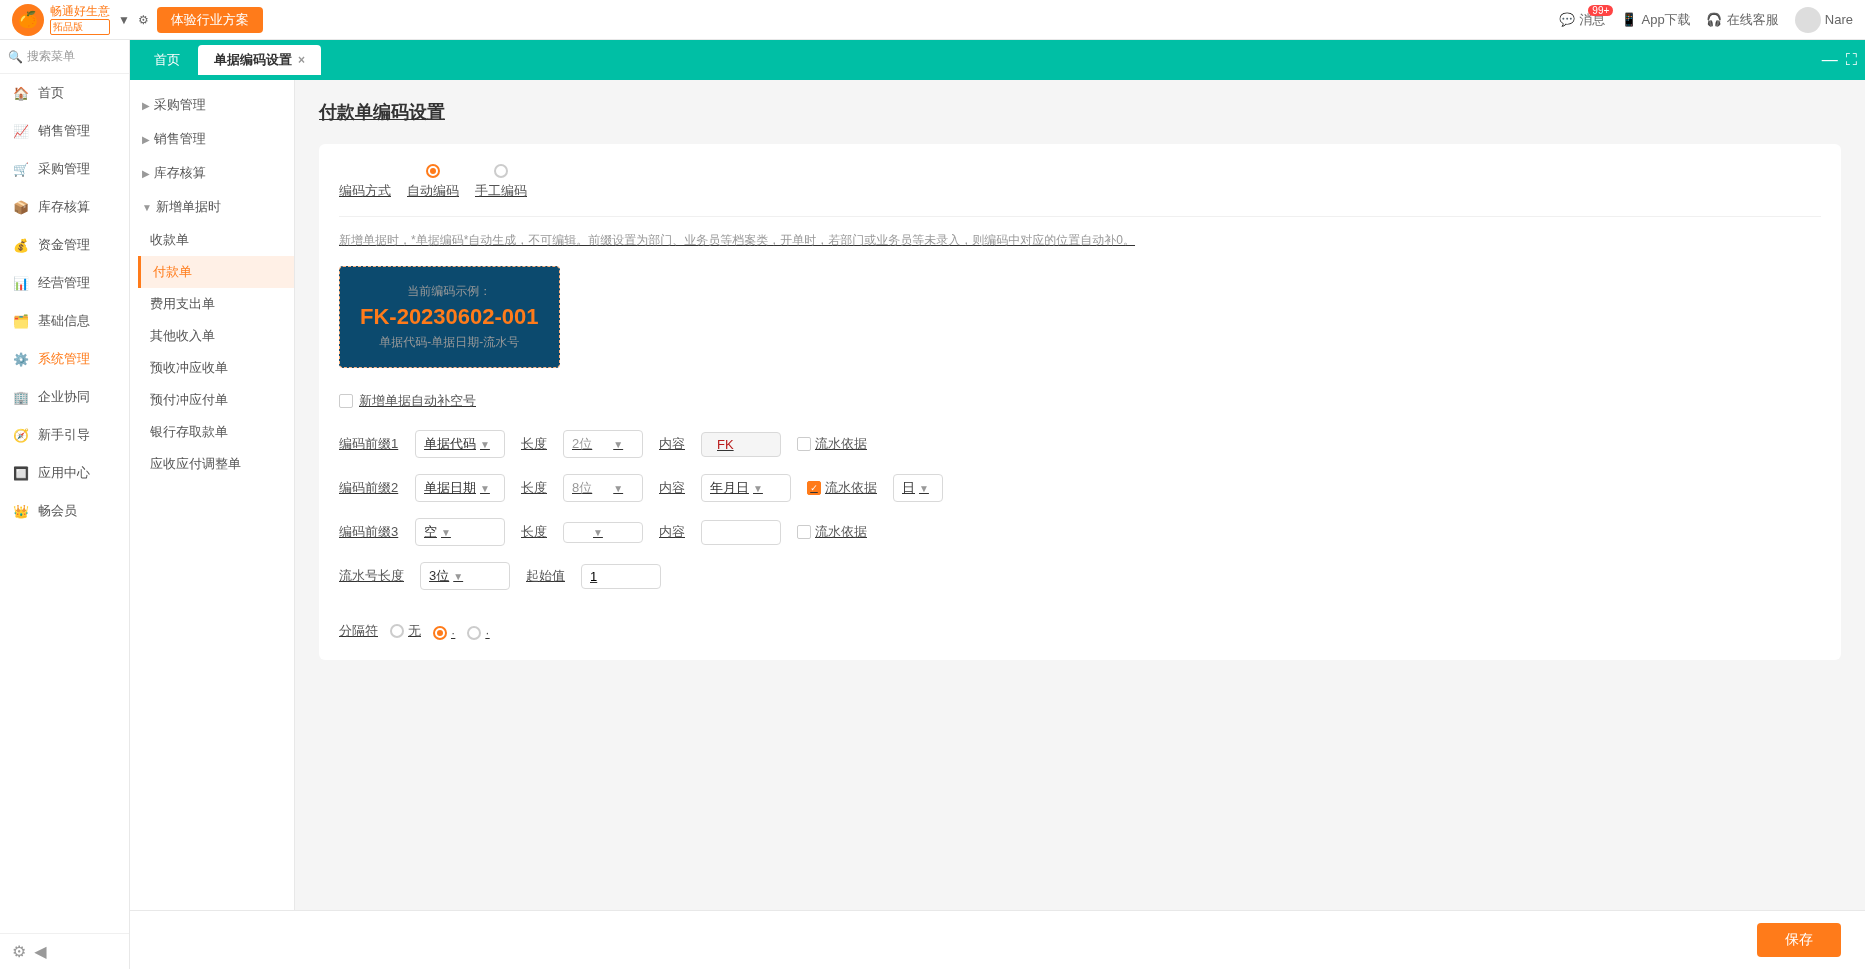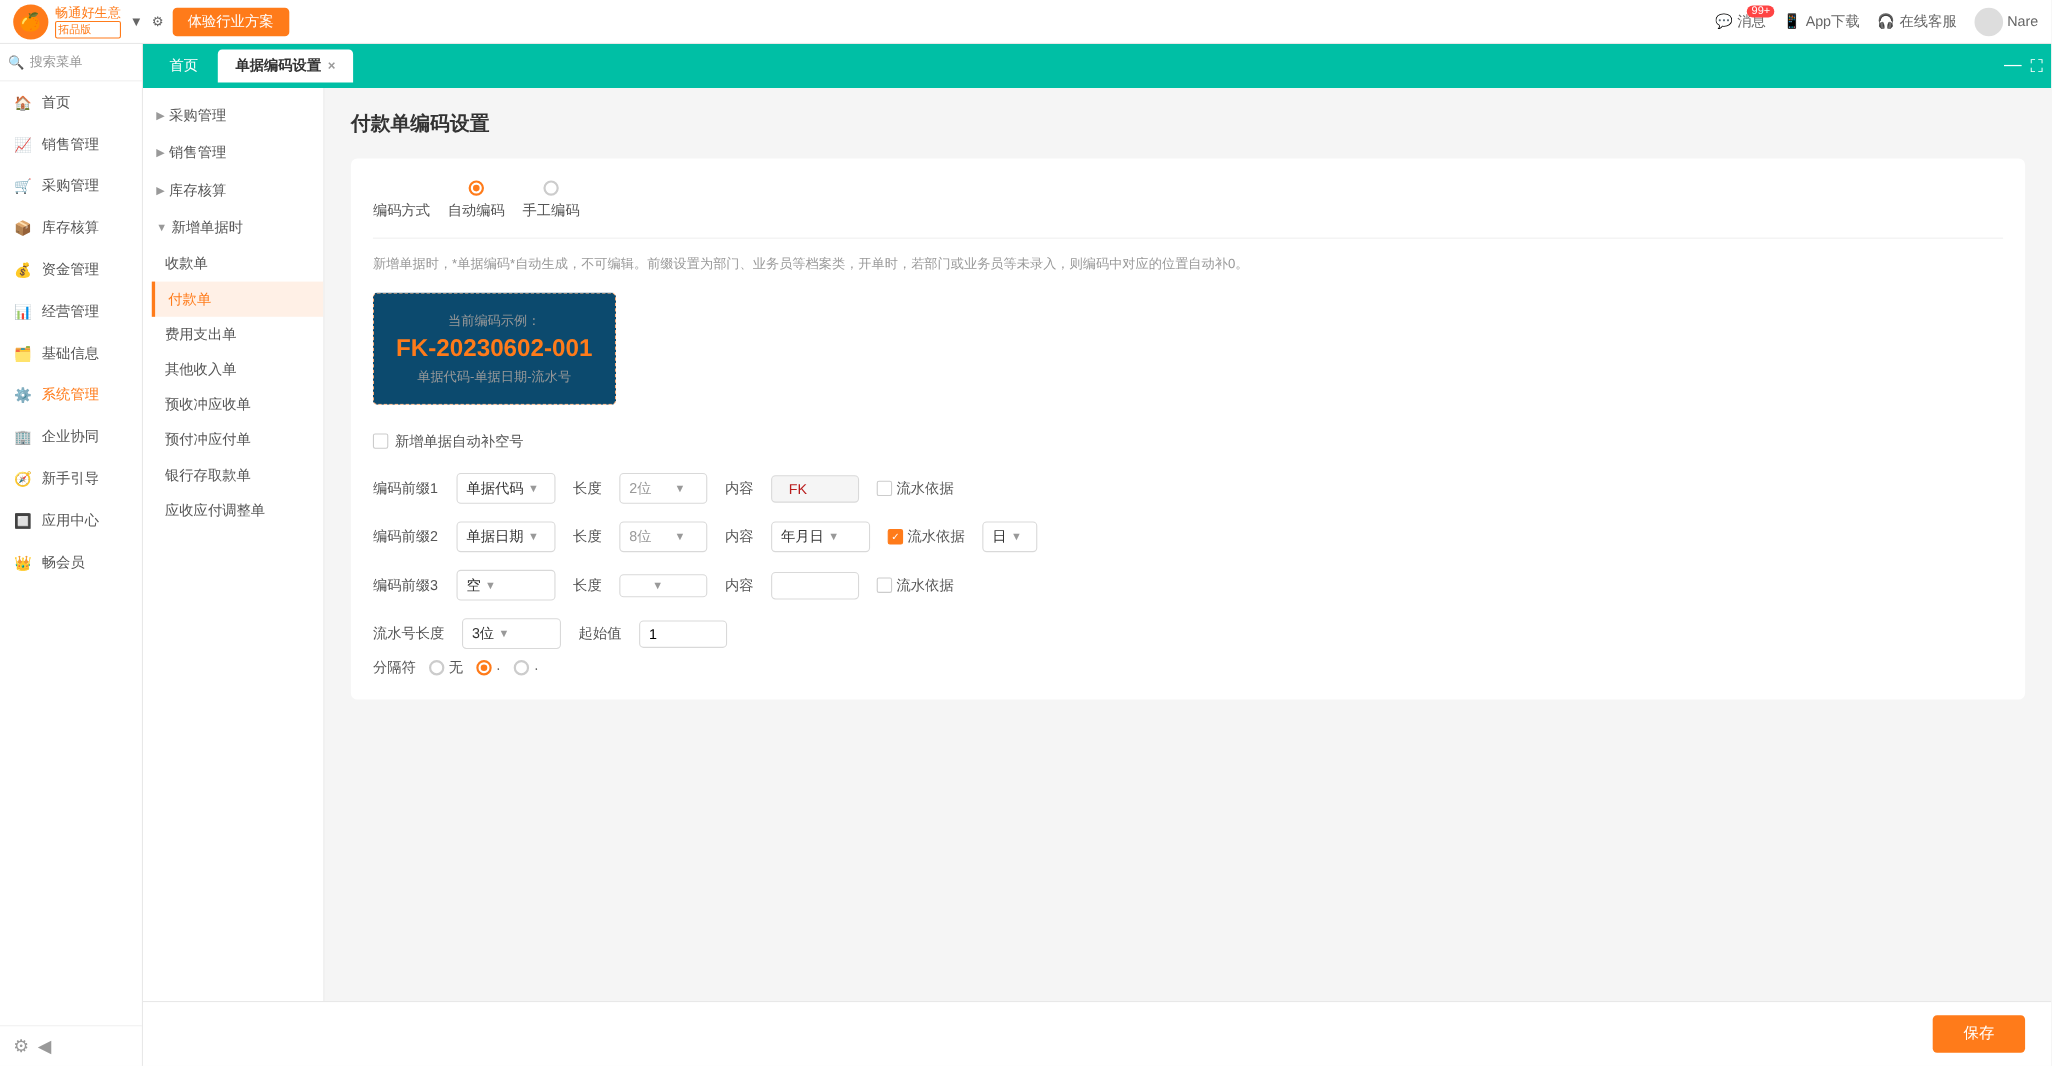--- a/index.html
+++ b/index.html
@@ -52,21 +52,21 @@
     
     .left-menu { width: 165px; background: #fff; border-right: 1px solid #e8e8e8; padding: 8px 0; overflow-y: auto; flex-shrink: 0; }
     .left-menu-group { }
     .left-menu-group-header { display: flex; align-items: center; gap: 4px; padding: 8px 12px; cursor: pointer; color: #555; font-size: 13px; }
     .left-menu-group-header .arrow { font-size: 10px; color: #999; }
     .left-menu-group-items { padding-left: 8px; }
     .left-menu-item { padding: 7px 12px; cursor: pointer; color: #555; font-size: 13px; }
     .left-menu-item.active { color: #ff7b1a; background: #fff0e6; border-left: 3px solid #ff7b1a; }
 
     
-    .main-panel { flex: 1; padding: 20px 24px; overflow-y: auto; }
+    .main-panel { flex: 1; padding: 20px 24px; overflow-y: auto; text-decoration: underline; }
     .page-title { font-size: 18px; font-weight: bold; color: #333; margin-bottom: 20px; }
 
     
     .settings-card { background: #fff; border-radius: 6px; padding: 20px; }
     
     
     .encode-mode-row { display: flex; align-items: flex-end; gap: 16px; margin-bottom: 14px; padding-bottom: 16px; border-bottom: 1px solid #f0f0f0; }
     .encode-mode-label { color: #555; font-size: 13px; }
     .radio-group { display: flex; align-items: center; gap: 16px; }
     .radio-item { display: flex; align-items: center; gap: 4px; cursor: pointer; font-size: 13px; color: #555; flex-direction: column; }
@@ -96,26 +96,26 @@
     .form-length-select { display: flex; align-items: center; border: 1px solid #d9d9d9; border-radius: 4px; padding: 4px 8px; gap: 21px; cursor: pointer; font-size: 13px; color: #999; background: #fff; min-width: 80px; }
     .form-content-label { color: #555; font-size: 13px; }
     .form-content-input { border: 1px solid #d9d9d9; border-radius: 4px; padding: 4px 15px; font-size: 13px; color: #b91c1c; background: #fff; width: 80px; }
     .form-content-input.readonly { background: #f5f5f5; }
     .stream-checkbox { display: flex; align-items: center; gap: 4px; font-size: 13px; color: #555; cursor: pointer; }
     .stream-checkbox-box { width: 14px; height: 14px; border: 1px solid #ccc; border-radius: 2px; display: flex; align-items: center; justify-content: center; }
     .stream-checkbox-box.checked { background: #ff7b1a; border-color: #ff7b1a; color: #fff; font-size: 9px; }
     .stream-select { display: flex; align-items: center; border: 1px solid #d9d9d9; border-radius: 4px; padding: 4px 8px; gap: 4px; cursor: pointer; font-size: 13px; color: #333; background: #fff; min-width: 50px; }
 
     
-    .serial-row { display: flex; align-items: center; gap: 16px; margin-bottom: 8px; }
+    .serial-row { display: flex; align-items: center; gap: 16px; margin-bottom: 32px; }
     .serial-label { color: #555; font-size: 13px; }
     .serial-value-input { border: 1px solid #d9d9d9; border-radius: 4px; padding: 4px 8px; font-size: 13px; width: 80px; }
 
     
-    .separator-row { display: flex; align-items: center; gap: 12px; margin-top: 8px; }
+    .separator-row { display: flex; align-items: flex-end; gap: 12px; margin-top: 8px; }
     .separator-label { color: #555; font-size: 13px; }
     .sep-radio { display: flex; align-items: center; gap: 4px; cursor: pointer; font-size: 13px; color: #555; }
     .sep-radio-circle { width: 14px; height: 14px; border-radius: 50%; border: 2px solid #ccc; display: flex; align-items: center; justify-content: center; }
     .sep-radio-circle.checked { border-color: #ff7b1a; }
     .sep-radio-circle.checked::after { content: ''; width: 6px; height: 6px; border-radius: 50%; background: #ff7b1a; }
 
     
     .bottom-bar { background: #fff; border-top: 1px solid #e8e8e8; padding: 12px 24px; display: flex; align-items: center; justify-content: flex-end; flex-shrink: 0; }
     .save-btn { background: #ff7b1a; color: #fff; border: none; border-radius: 4px; padding: 8px 28px; font-size: 14px; cursor: pointer; }
   </style>

